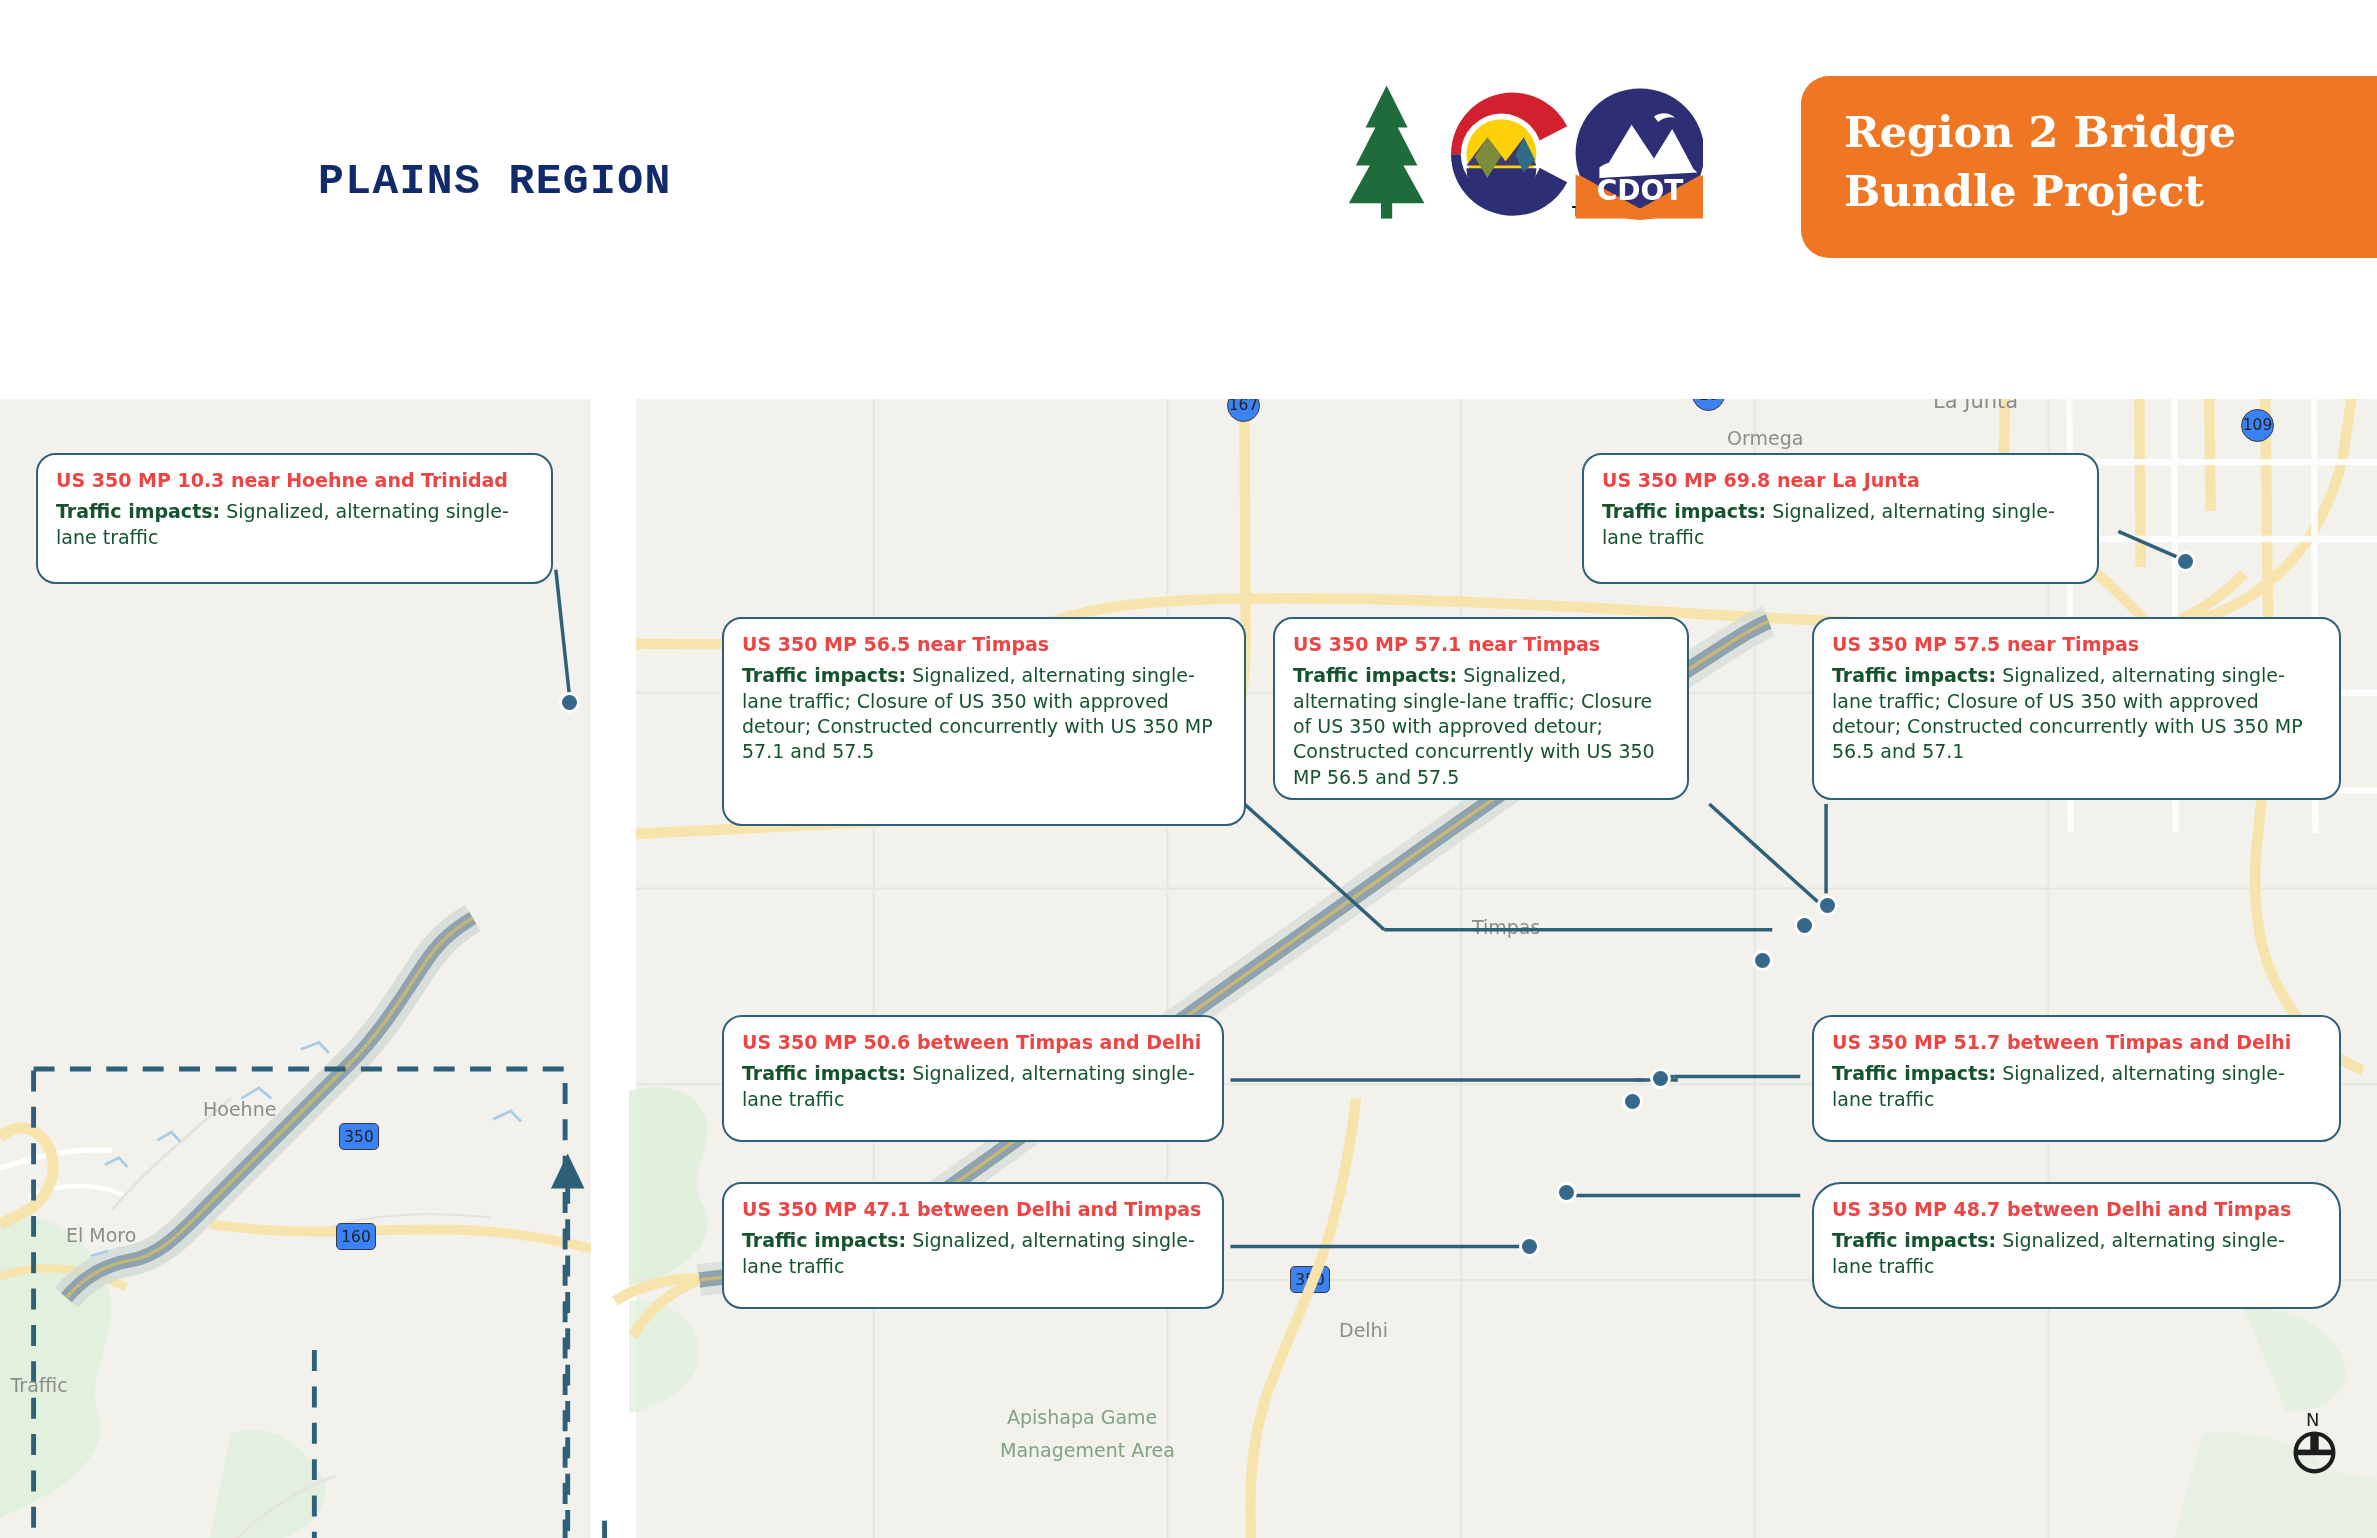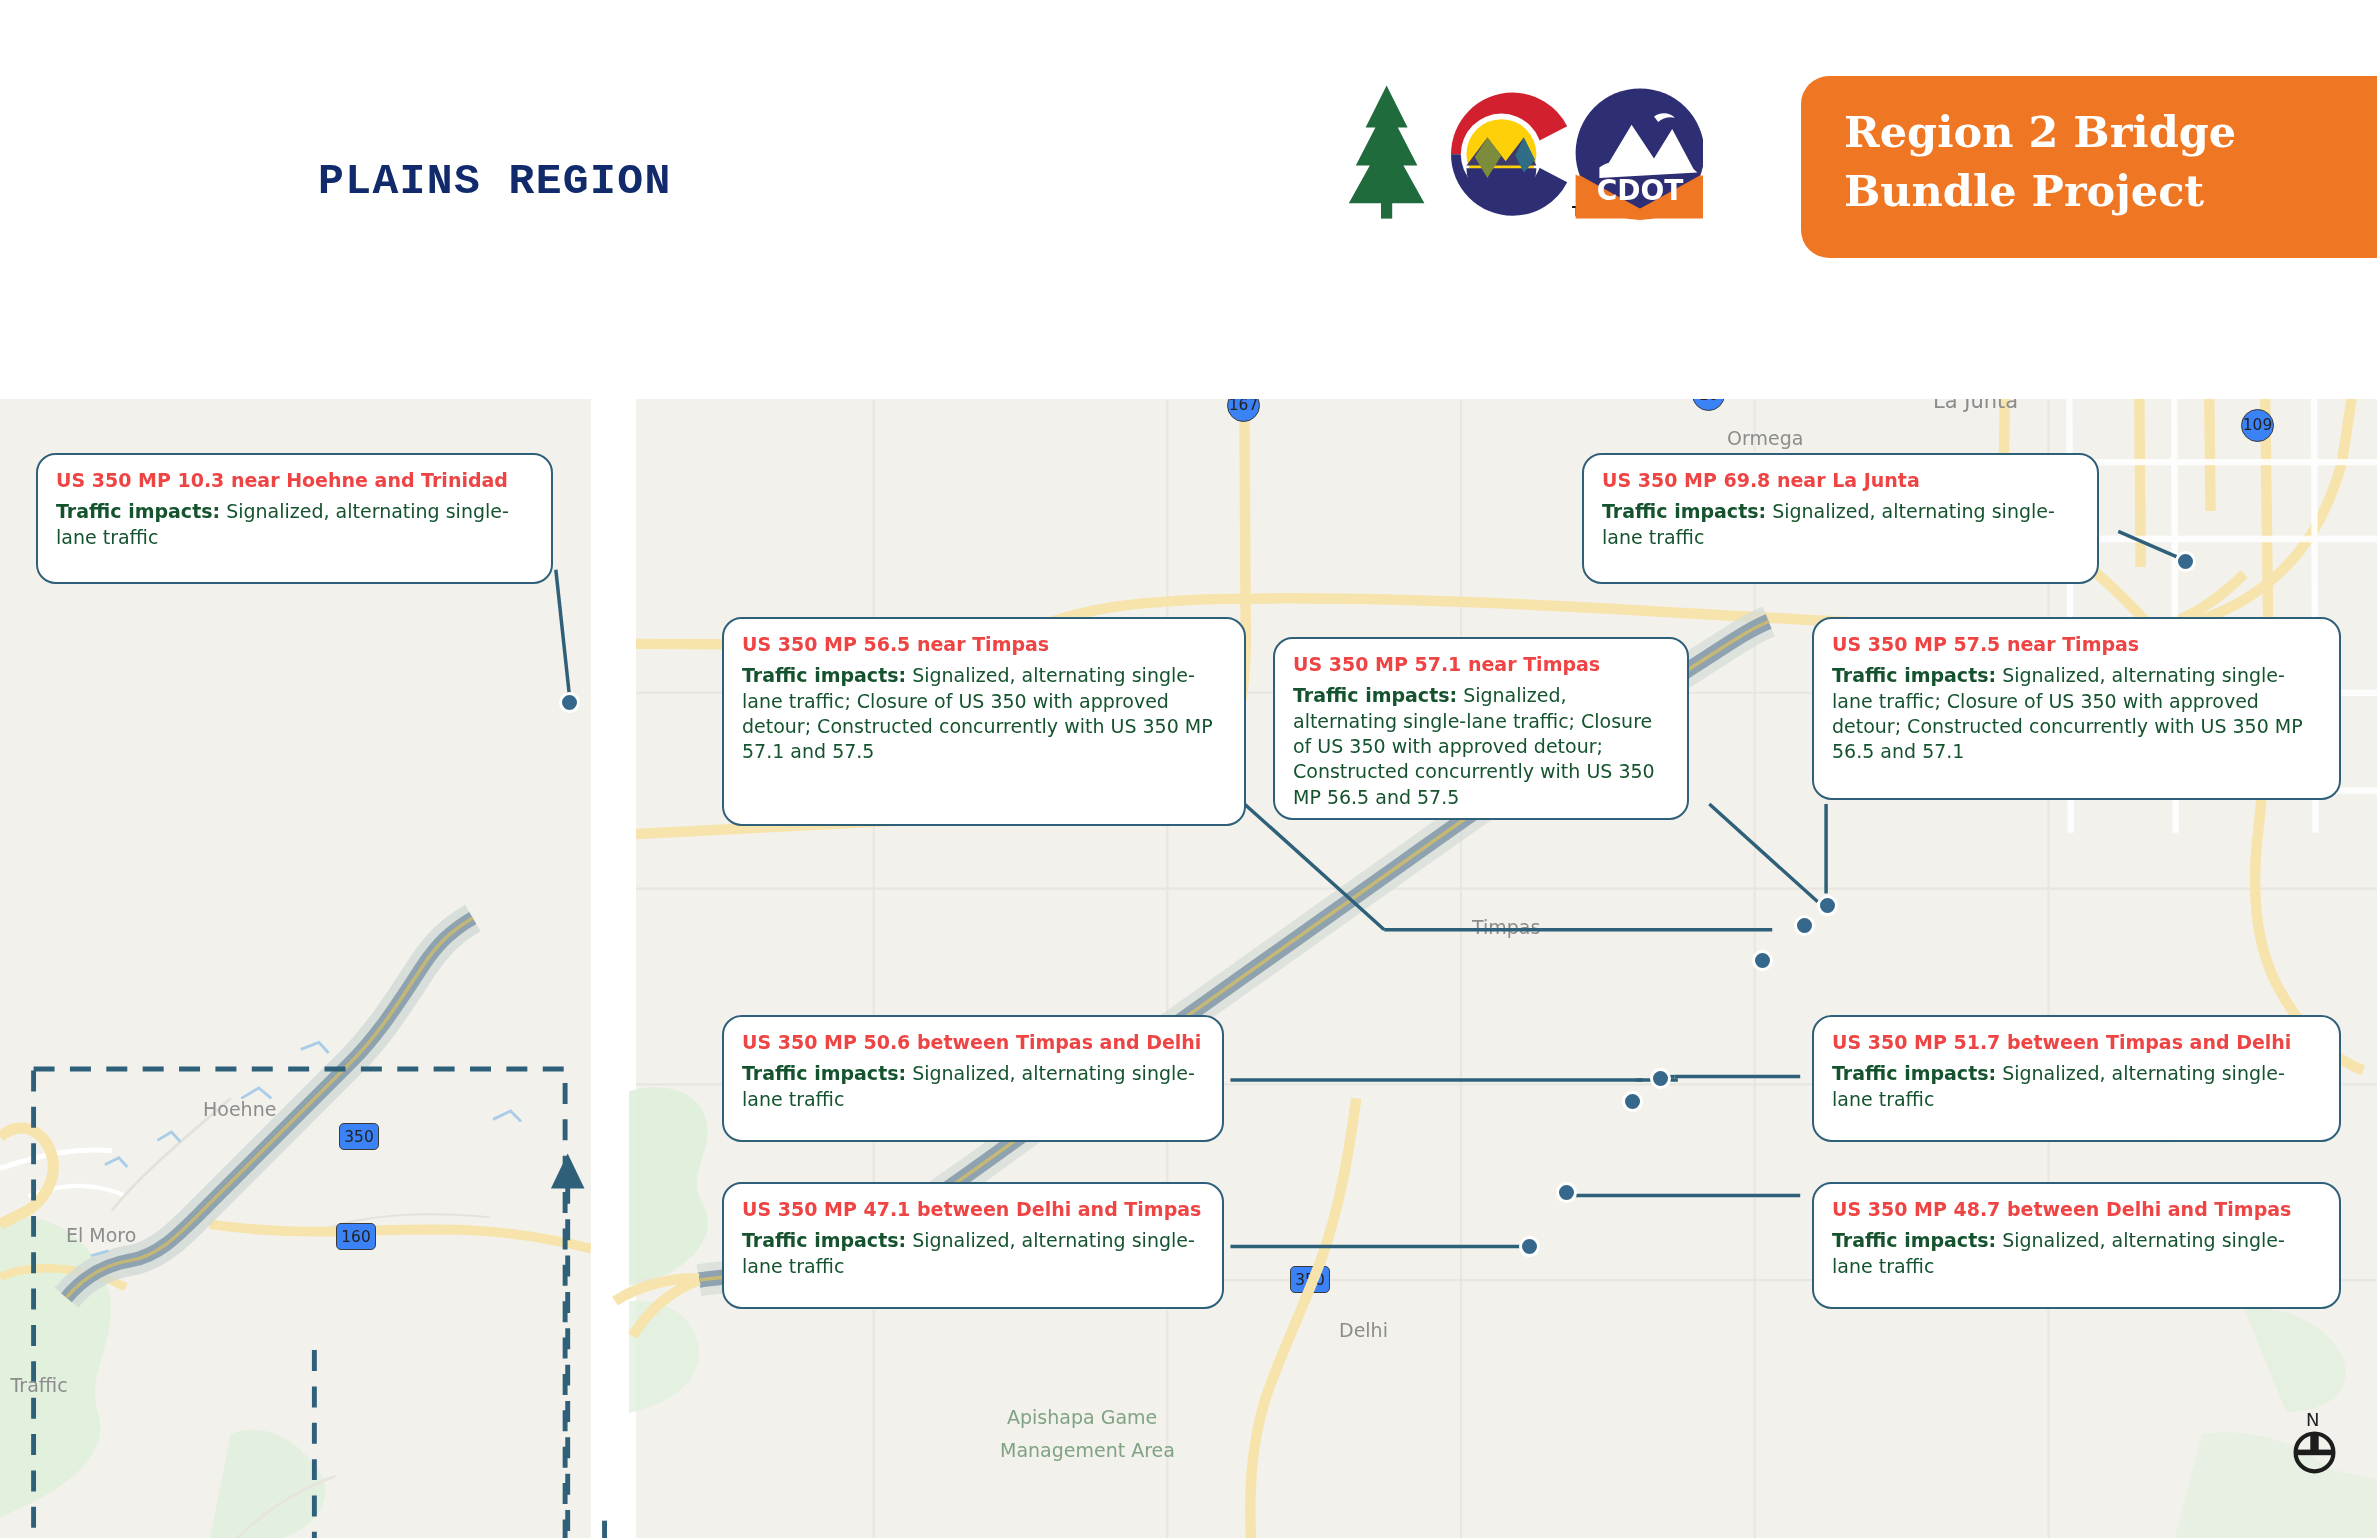--- a/index.html
+++ b/index.html
@@ -275,21 +275,21 @@
 <div class="callout" style="left:36px;top:453px;width:517px;height:131px;">
   <div class="co-title">US 350 MP 10.3 near Hoehne and Trinidad</div>
   <div class="co-body"><b>Traffic impacts:</b><span> Signalized, alternating single-lane traffic</span></div>
 </div>
 
 <div class="callout" style="left:722px;top:617px;width:524px;height:209px;">
   <div class="co-title">US 350 MP 56.5 near Timpas</div>
   <div class="co-body"><b>Traffic impacts:</b><span> Signalized, alternating single-lane traffic; Closure of US 350 with approved detour; Constructed concurrently with US 350 MP 57.1 and 57.5</span></div>
 </div>
 
-<div class="callout" style="left:1273px;top:617px;width:416px;height:183px;margin-top:20px;">
+<div class="callout" style="left:1273px;top:617px;width:416px;height:183px;">
   <div class="co-title">US 350 MP 57.1 near Timpas</div>
   <div class="co-body"><b>Traffic impacts:</b><span> Signalized, alternating single-lane traffic; Closure of US 350 with approved detour;  Constructed concurrently with US 350 MP 56.5 and 57.5</span></div>
 </div>
 
 <div class="callout" style="left:1812px;top:617px;width:529px;height:183px;">
   <div class="co-title">US 350 MP 57.5 near Timpas</div>
   <div class="co-body"><b>Traffic impacts:</b><span> Signalized, alternating single-lane traffic; Closure of US 350 with approved detour; Constructed concurrently with US 350 MP 56.5 and 57.1</span></div>
 </div>
 
 <div class="callout" style="left:1582px;top:453px;width:517px;height:131px;">
@@ -305,17 +305,17 @@
 <div class="callout" style="left:1812px;top:1015px;width:529px;height:127px;">
   <div class="co-title">US 350 MP 51.7 between Timpas and Delhi</div>
   <div class="co-body"><b>Traffic impacts:</b><span> Signalized, alternating single-lane traffic</span></div>
 </div>
 
 <div class="callout" style="left:722px;top:1182px;width:502px;height:127px;">
   <div class="co-title">US 350 MP 47.1 between Delhi and Timpas</div>
   <div class="co-body"><b>Traffic impacts:</b><span> Signalized, alternating single-lane traffic</span></div>
 </div>
 
-<div class="callout" style="left:1812px;top:1182px;width:529px;height:127px;">
+<div class="callout" style="left:1812px;top:1182px;width:529px;height:127px;border-radius:29px;">
   <div class="co-title">US 350 MP 48.7 between Delhi and Timpas</div>
   <div class="co-body"><b>Traffic impacts:</b><span> Signalized, alternating single-lane traffic</span></div>
 </div>
 
 
 </body></html>

